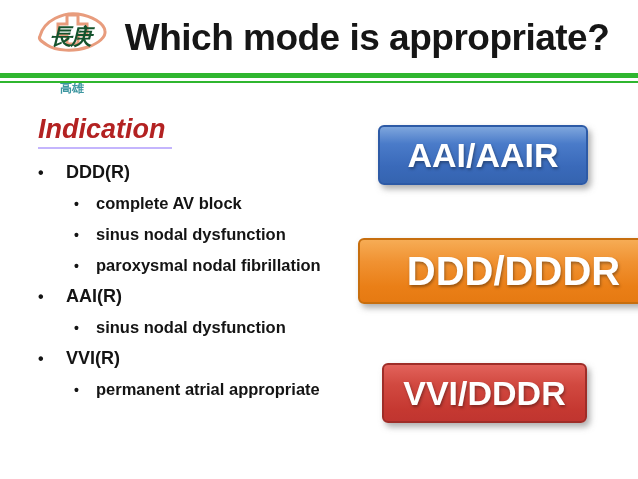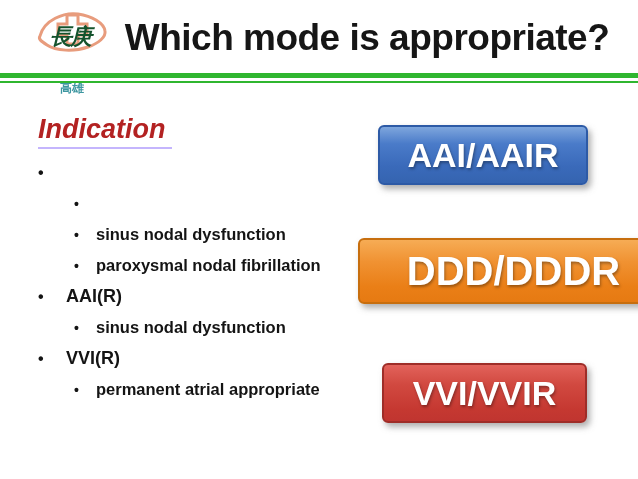--- a/index.html
+++ b/index.html
@@ -138,23 +138,25 @@
   <div class="title">Which mode is appropriate?</div>
 
   <div class="divider-thick"></div>
   <div class="divider-thin"></div>
 
   <div class="indication-heading">Indication</div>
 
   <div class="bullet-list">
     <div class="row l1">
       <span class="marker">•</span>
+      <span class="label">DDD(R)</span>
     </div>
     <div class="row l2">
       <span class="marker">•</span>
+      <span class="label">complete AV block</span>
     </div>
     <div class="row l2">
       <span class="marker">•</span>
       <span class="label">sinus nodal dysfunction</span>
     </div>
     <div class="row l2">
       <span class="marker">•</span>
       <span class="label">paroxysmal nodal fibrillation</span>
     </div>
     <div class="row l1">
@@ -170,15 +172,15 @@
       <span class="label">VVI(R)</span>
     </div>
     <div class="row l2">
       <span class="marker">•</span>
       <span class="label">permanent atrial appropriate</span>
     </div>
   </div>
 
   <div class="mode blue">AAI/AAIR</div>
   <div class="mode orange">DDD/DDDR</div>
-  <div class="mode red">VVI/VVIR</div>
+  <div class="mode red">VVI/DDDR</div>
 
 </div>
 
 </body></html>

